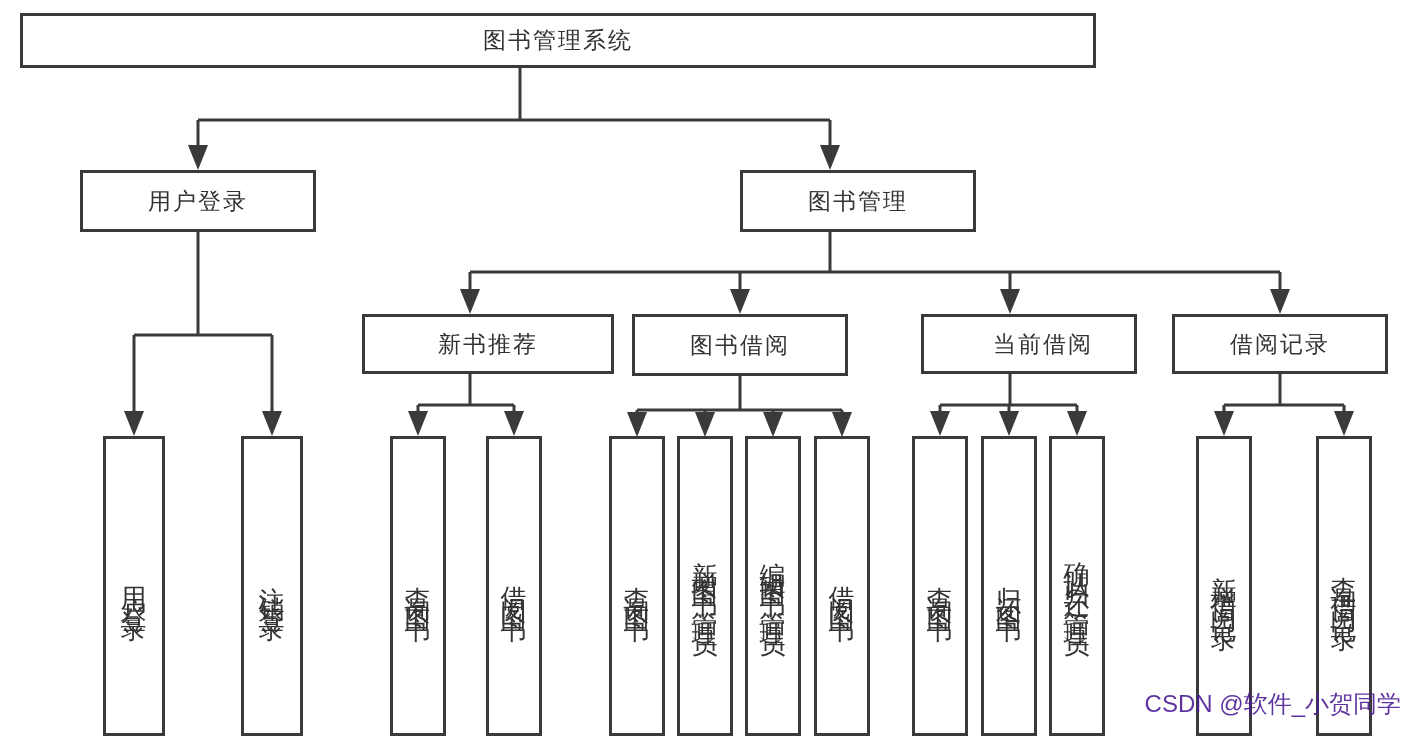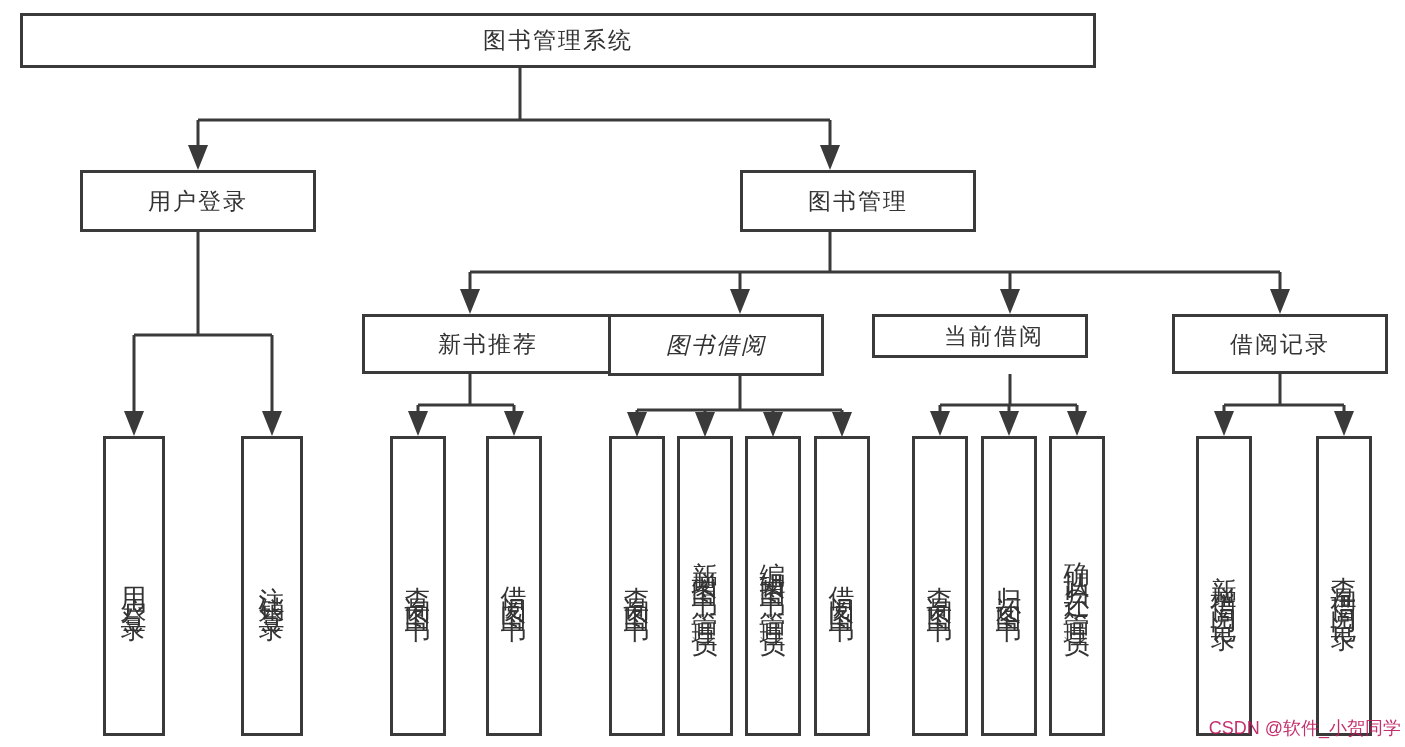--- a/index.html
+++ b/index.html
@@ -43,24 +43,24 @@
   .vtext {
     writing-mode: vertical-rl;
     text-orientation: mixed;
     font-size: 26px;
     letter-spacing: 10px;
     line-height: 1;
     color: #333333;
   }
   .watermark {
     position: absolute;
-    top: 716px;
+    top: 688px;
     right: 4px;
-    font-size: 18px;
-    color: #be185d;
+    font-size: 24px;
+    color: #4c1d95;
     opacity: 0.9;
     white-space: nowrap;
     z-index: 5;
   }
 </style>
 </head>
 <body>
 
 <div id="canvas">
 
@@ -111,24 +111,24 @@
   <div class="node h-label" style="left:80px; top:170px; width:236px; height:62px;">
     <span>用户登录</span>
   </div>
   <div class="node h-label" style="left:712px; top:170px; width:236px; height:62px;margin-left:28px;">
     <span>图书管理</span>
   </div>
 
   <div class="node h-label" style="left:362px; top:314px; width:252px; height:60px;">
     <span>新书推荐</span>
   </div>
-  <div class="node h-label" style="left:608px; top:314px; width:216px; height:62px;font-style:italic;">
+  <div class="node h-label" style="left:632px; top:314px; width:216px; height:62px;">
     <span>图书借阅</span>
   </div>
-  <div class="node h-label" style="left:872px; top:314px; width:216px; height:44px;padding-left:28px;">
+  <div class="node h-label" style="left:921px; top:314px; width:216px; height:60px;padding-left:28px;">
     <span>当前借阅</span>
   </div>
   <div class="node h-label" style="left:1172px; top:314px; width:216px; height:60px;">
     <span>借阅记录</span>
   </div>
 
   <div class="node leaf" style="left:103px; width:62px;">
     <span class="vtext">用户登录</span>
   </div>
   <div class="node leaf" style="left:241px; width:62px;">

